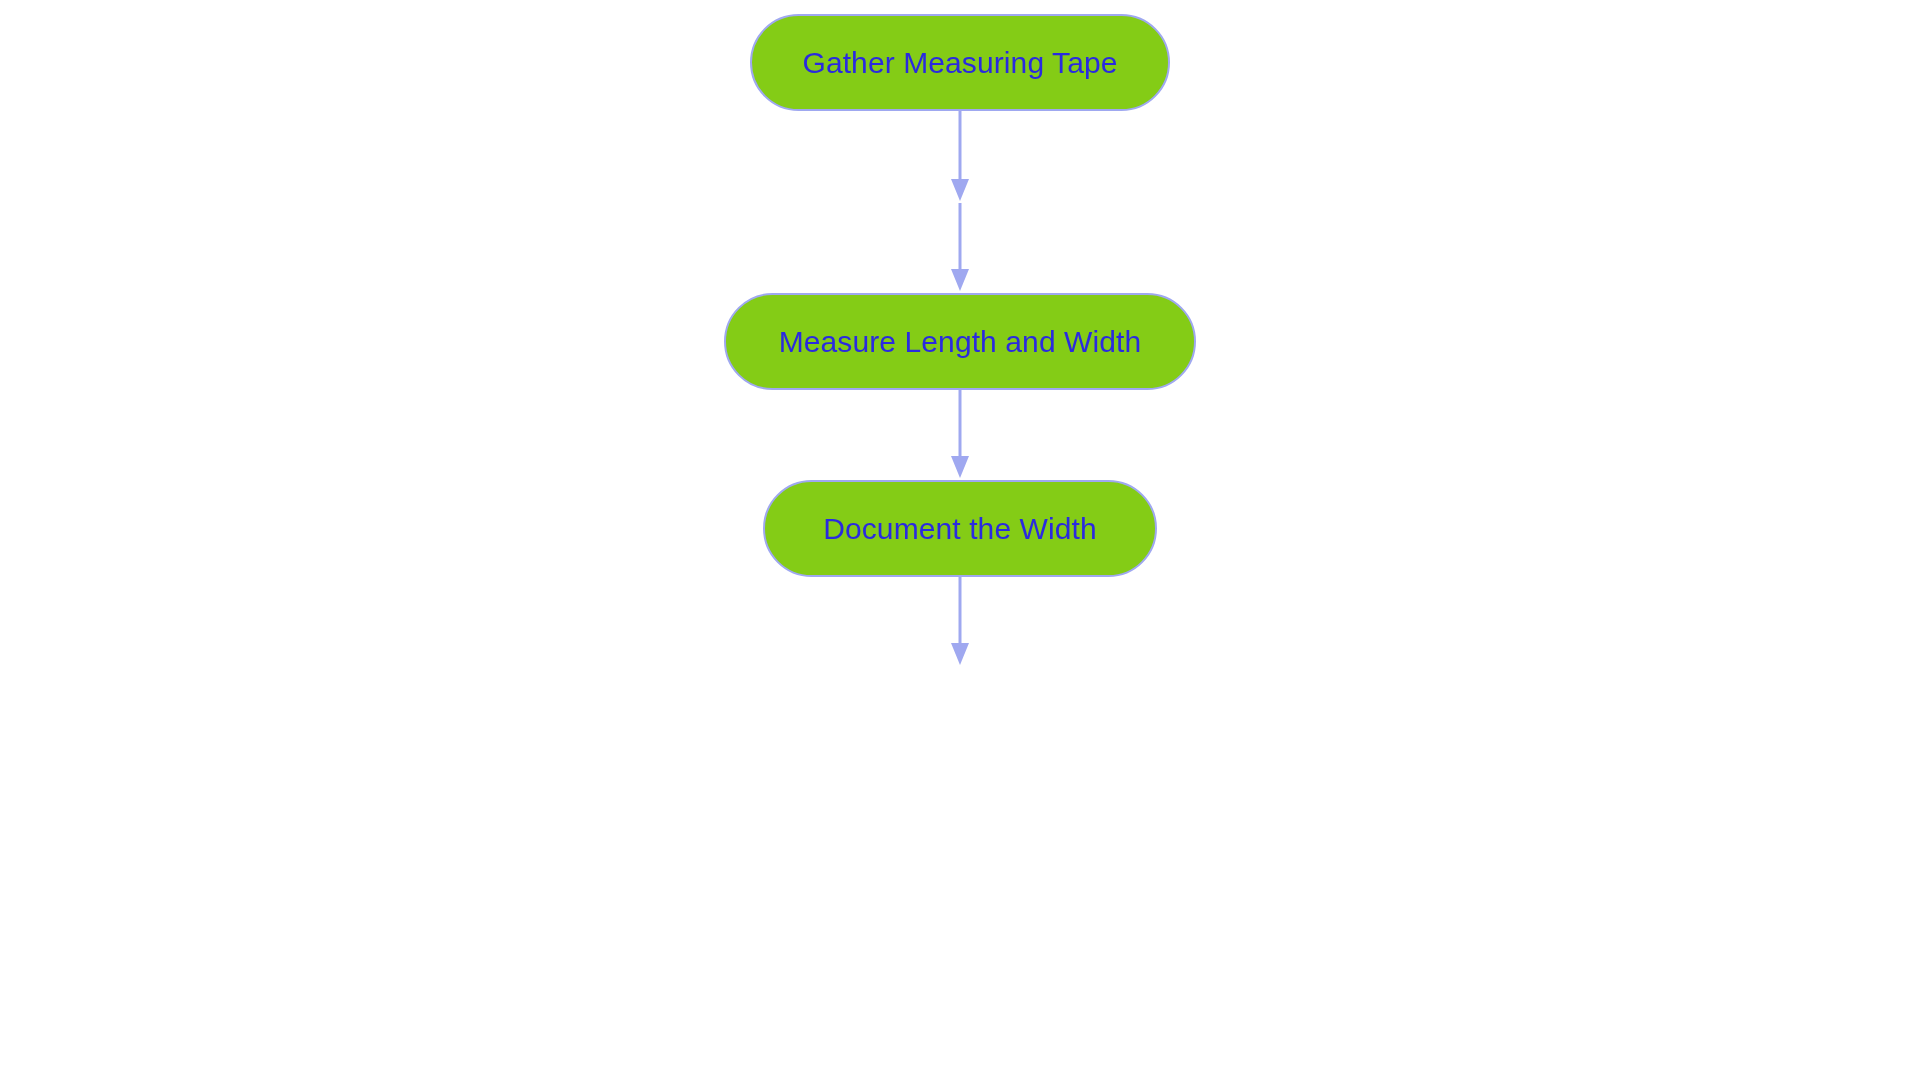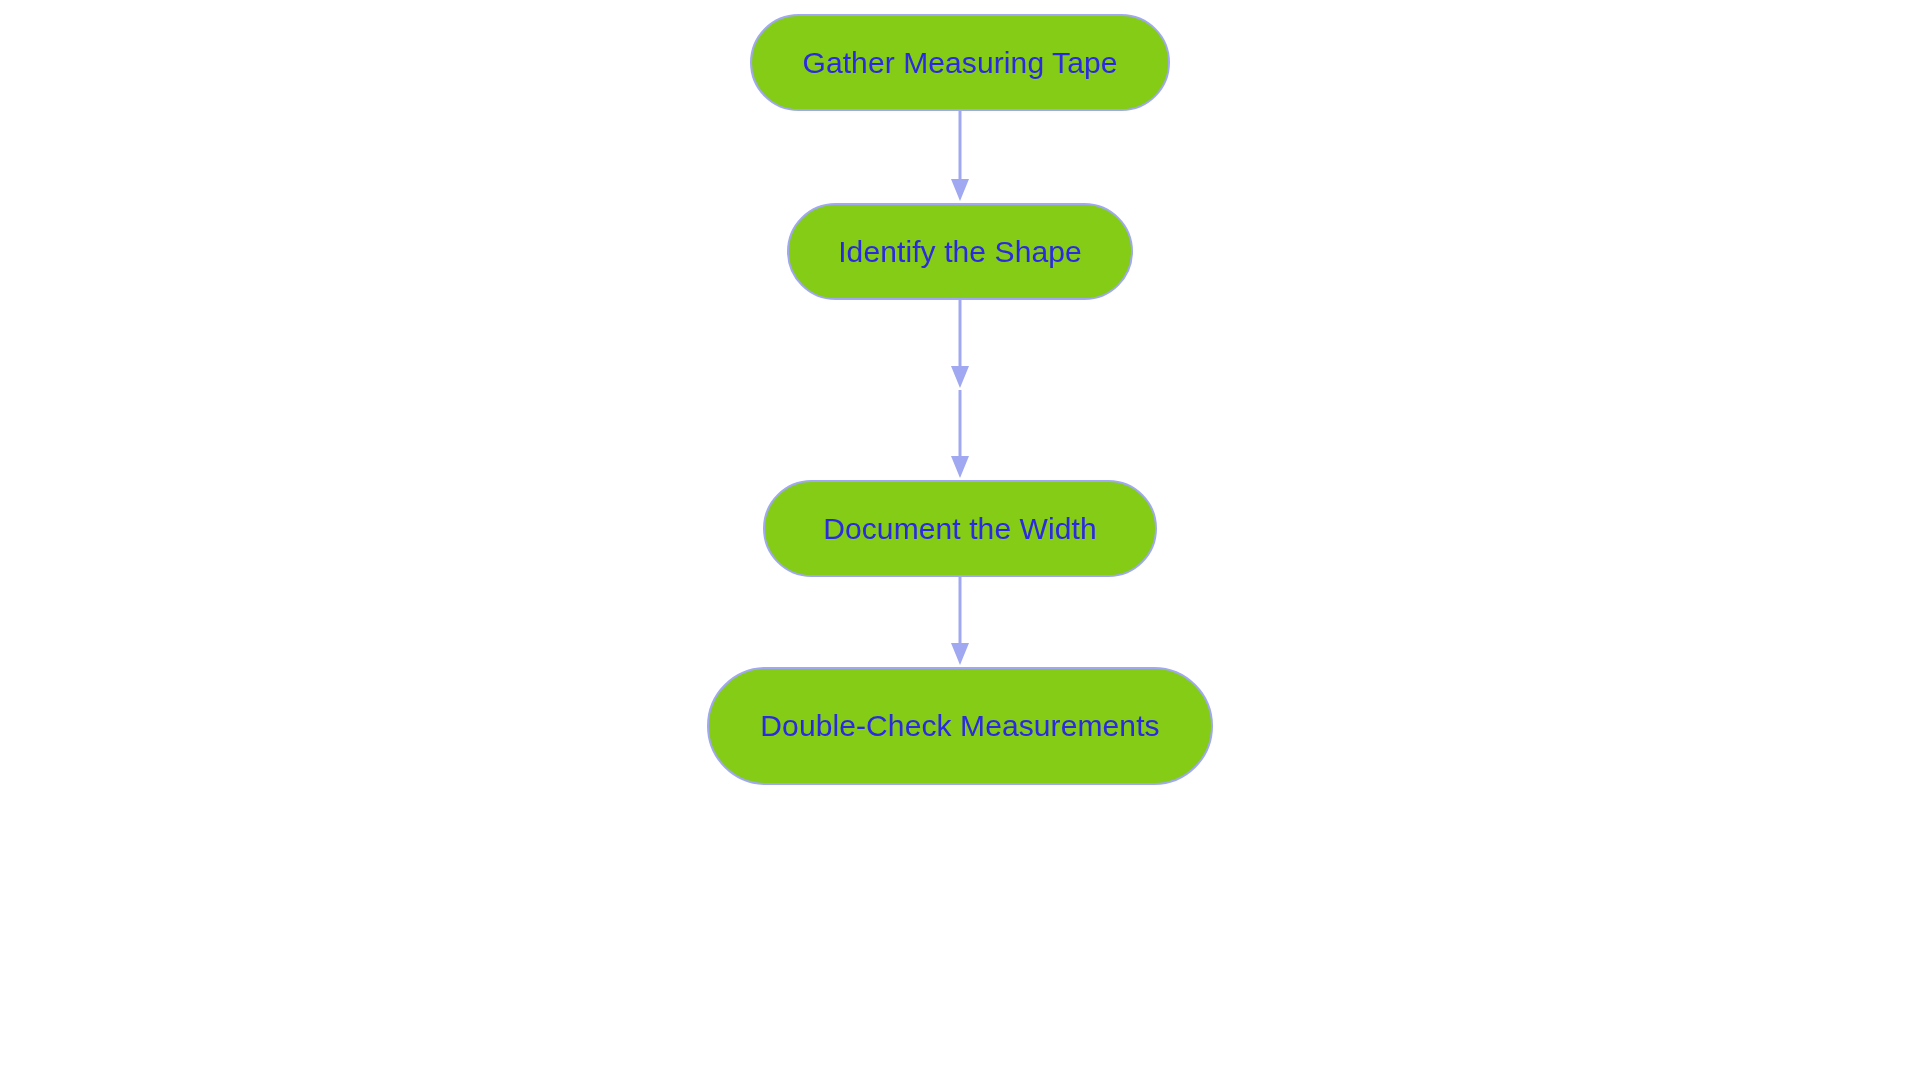--- a/index.html
+++ b/index.html
@@ -86,48 +86,45 @@
       <span class="node-label">Gather Measuring Tape</span>
     </div>
 
     <div class="connector conn-1">
       <svg width="24" height="92" viewBox="0 0 24 92" aria-hidden="true">
         <line x1="12" y1="0" x2="12" y2="74" stroke="#9fa8f0" stroke-width="3"></line>
         <polygon points="12,90 3,68 21,68" fill="#9fa8f0"></polygon>
       </svg>
     </div>
 
-    <div class="node node-2">
-      <span class="node-label">Identify the Shape</span>
-    </div>
 
     <div class="connector conn-2">
       <svg width="24" height="90" viewBox="0 0 24 90" aria-hidden="true">
         <line x1="12" y1="0" x2="12" y2="72" stroke="#9fa8f0" stroke-width="3"></line>
         <polygon points="12,88 3,66 21,66" fill="#9fa8f0"></polygon>
       </svg>
     </div>
 
+    <div class="node node-3">
+      <span class="node-label">Measure Length and Width</span>
+    </div>
 
     <div class="connector conn-3">
       <svg width="24" height="90" viewBox="0 0 24 90" aria-hidden="true">
         <line x1="12" y1="0" x2="12" y2="72" stroke="#9fa8f0" stroke-width="3"></line>
         <polygon points="12,88 3,66 21,66" fill="#9fa8f0"></polygon>
       </svg>
     </div>
 
     <div class="node node-4">
       <span class="node-label">Document the Width</span>
     </div>
 
     <div class="connector conn-4">
       <svg width="24" height="90" viewBox="0 0 24 90" aria-hidden="true">
         <line x1="12" y1="0" x2="12" y2="72" stroke="#9fa8f0" stroke-width="3"></line>
         <polygon points="12,88 3,66 21,66" fill="#9fa8f0"></polygon>
       </svg>
     </div>
 
-    <div class="node node-5">
-      <span class="node-label">Double-Check Measurements</span>
-    </div>
 
   </div>
 </div>
 
 </body></html>

